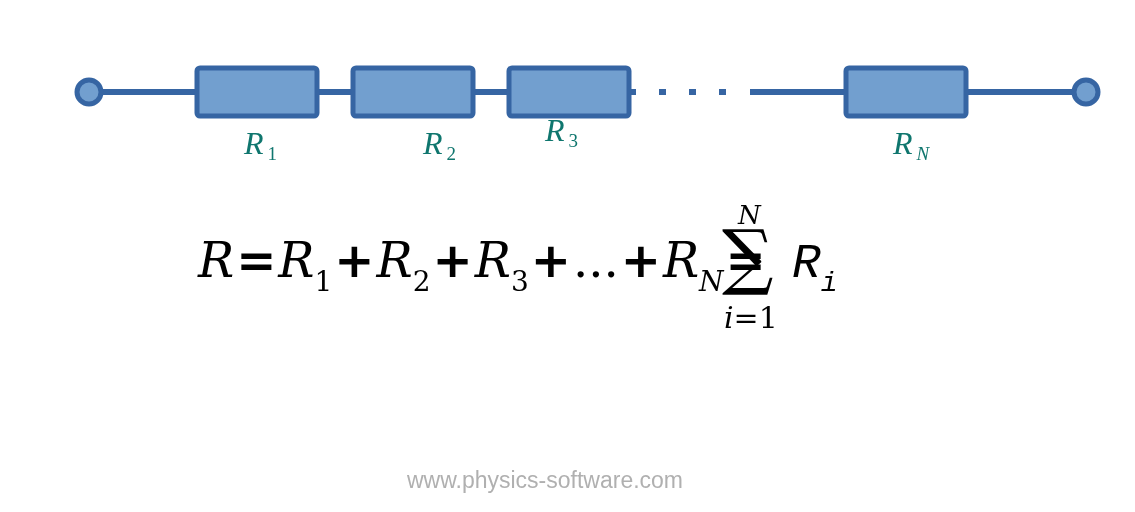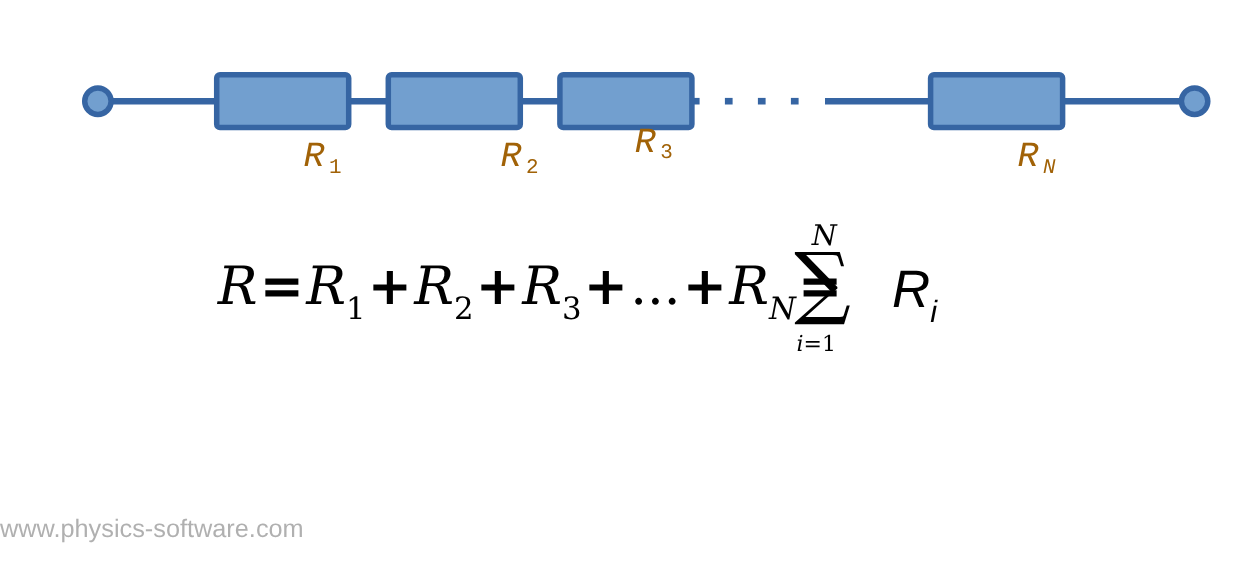--- a/index.html
+++ b/index.html
@@ -1,41 +1,41 @@
 <!DOCTYPE html>
 <html><head>
 <meta charset="utf-8">
 <style>
   html, body { margin: 0; padding: 0; background: #ffffff; }
   body { width: 1135px; height: 512px; position: relative; overflow: hidden; }
   #circuit { position: absolute; left: 0; top: 0; }
   .rlabel {
-    position: absolute; font-family: Liberation Mono, monospace; font-style: italic;
-    font-size: 32px; color: #a16207; line-height: 1; margin-left: 32px;
+    position: absolute; font-family: Liberation Serif, serif; font-style: italic;
+    font-size: 32px; color: #0f766e; line-height: 1;
   }
   .rlabel sub { font-size: 19px; font-style: normal; vertical-align: -6px; margin-left: 4px; }
   .rlabel sub.it { font-style: italic; }
   #formula {
     position: absolute; left: 198px; top: 236px;
     font-family: "DejaVu Serif", serif; font-size: 48px; color: #000;
     white-space: nowrap; line-height: 1;
   }
   #formula .v { font-style: italic; }
   #formula .s { font-size: 28px; vertical-align: -14px; }
   #formula .si { font-size: 28px; vertical-align: -14px; font-style: italic; }
   #formula .op { font-family: "DejaVu Sans", sans-serif; font-weight: bold; margin: 0 2px; }
   #sigma-wrap { position: absolute; left: 718px; top: 200px; width: 64px; height: 130px; }
   #sigma-top { position: absolute; left: 20px; top: 0; font-family: "DejaVu Serif", serif; font-style: italic; font-size: 26px; }
   #sigma { position: absolute; left: 4px; top: 20px; font-family: "DejaVu Serif", serif; font-size: 72px; line-height: 1; }
-  #sigma-bot { position: absolute; left: 6px; top: 100px; font-family: "DejaVu Serif", serif; font-size: 20px; white-space: nowrap; }
+  #sigma-bot { position: absolute; left: 6px; top: 100px; font-family: "DejaVu Serif", serif; font-size: 30px; white-space: nowrap; }
   #sigma-bot .it { font-style: italic; }
-  #sum-term { position: absolute; left: 792px; top: 240px; font-family: Liberation Sans, sans-serif; font-size: 48px; font-style: italic; line-height: 1; margin-left: 19px; }
+  #sum-term { position: absolute; left: 792px; top: 240px; font-family: Liberation Mono, monospace; font-size: 48px; font-style: italic; line-height: 1; }
   #sum-term sub { font-size: 28px; vertical-align: -14px; }
   #watermark {
-    position: absolute; left: 0; width: 1090px; top: 467px; 
+    position: absolute; left: 0; width: 1090px; top: 467px; text-align: center;
     font-family: "Liberation Sans", sans-serif; font-size: 23px; color: #b0b0b0;
   }
 </style>
 </head>
 <body>
 
 <svg id="circuit" width="1135" height="180" viewBox="0 0 1135 180">
 
   <g stroke="#3665a3" stroke-width="6" fill="none">
     <line x1="102" y1="92" x2="197" y2="92"></line>

